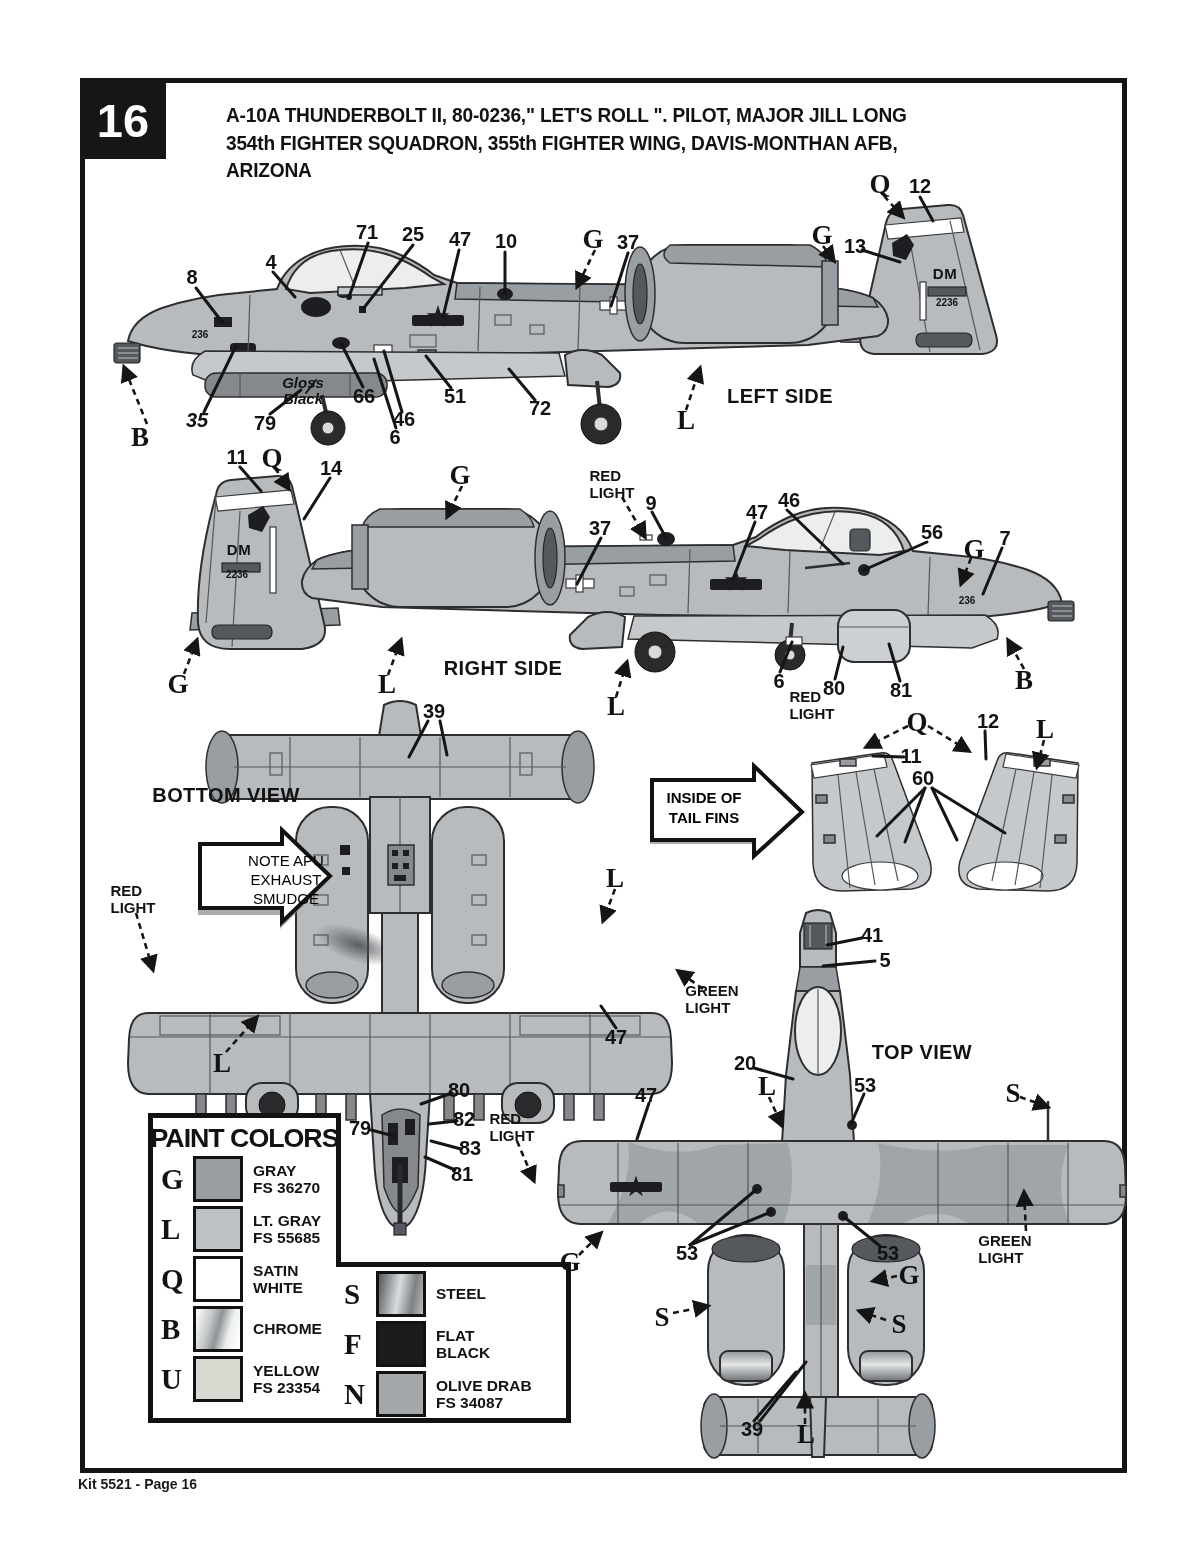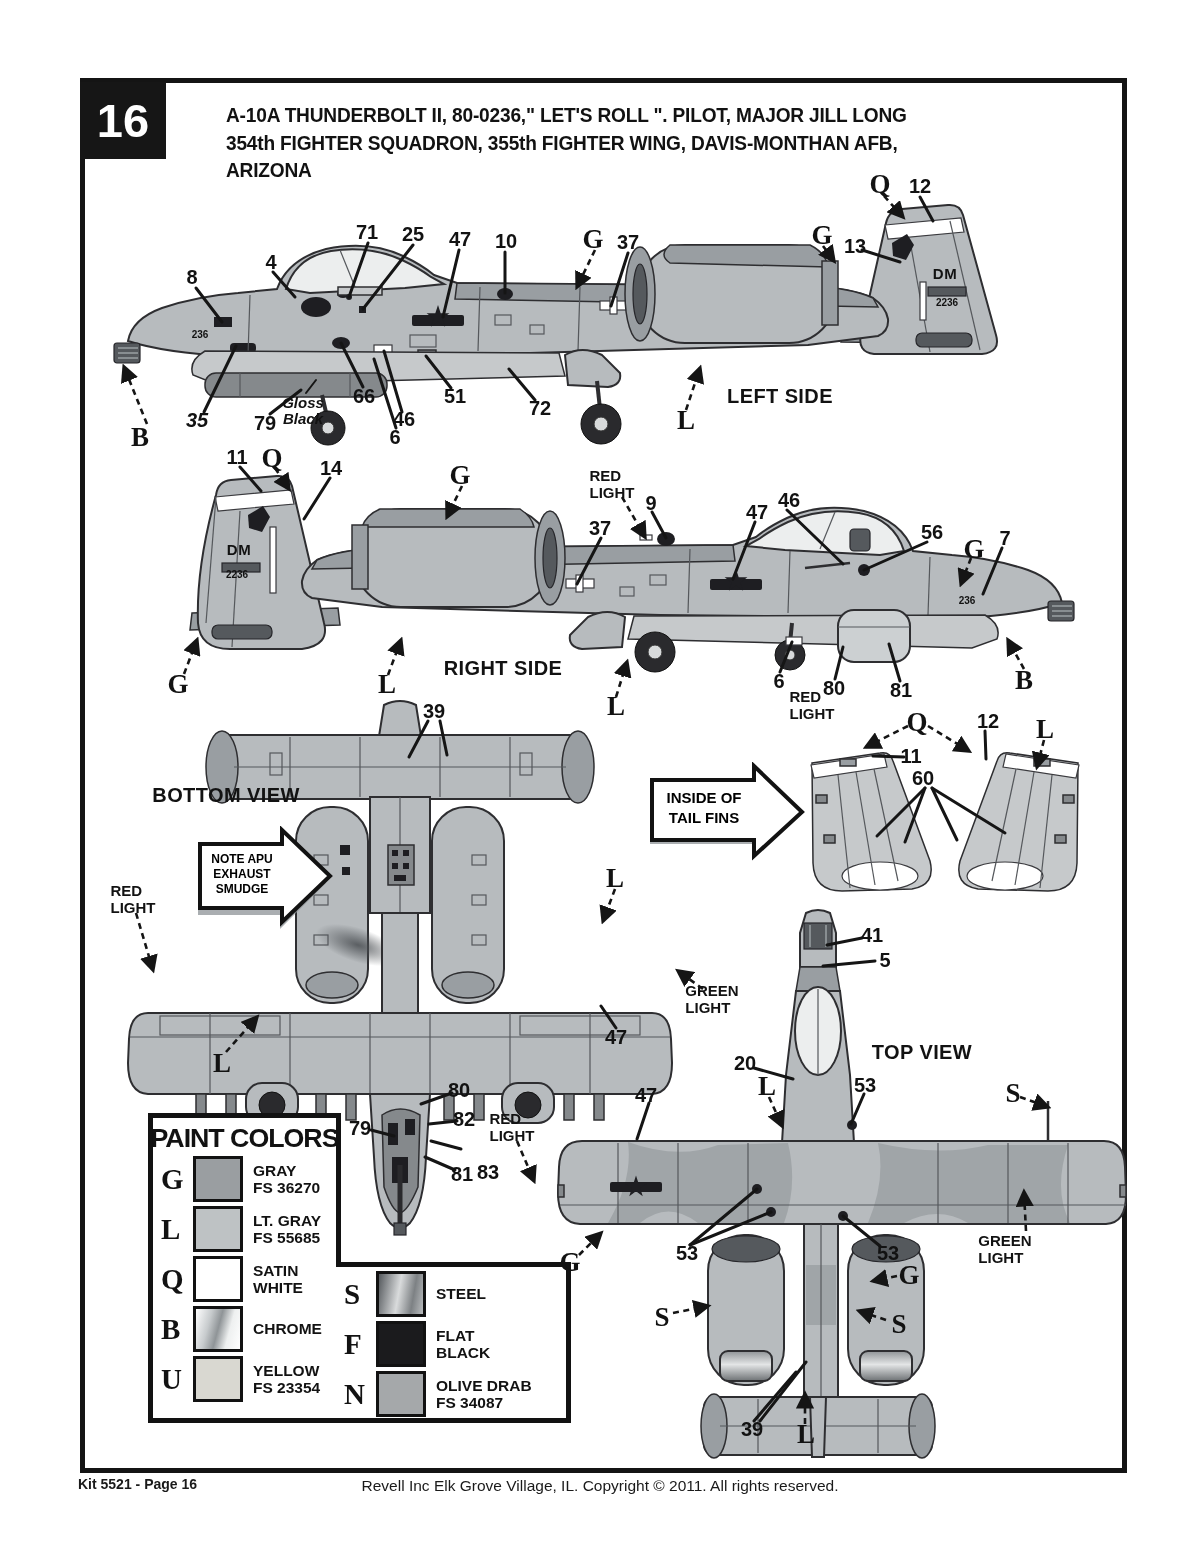--- a/index.html
+++ b/index.html
@@ -31,21 +31,21 @@
   .f-ink{fill:#1e1e22;stroke:none;}
   .f-white{fill:#fff;stroke:#3a3a3e;stroke-width:1.2;}
   .f-glass{fill:#eceeee;stroke:#2e2e31;stroke-width:2;}
   .f-tire{fill:#2a2a2d;stroke:#111;stroke-width:1;}
   .f-hub{fill:#d8dadb;stroke:#333;stroke-width:1;}
   .pl{stroke:#55585c;stroke-width:1.2;fill:none;}
   .plw{stroke:#9aa0a3;stroke-width:1.5;}
   .pl-r{fill:none;stroke:#55585c;stroke-width:1.2;}
   .strut{stroke:#2e2e31;stroke-width:4;}
   .strut2{stroke:#2e2e31;stroke-width:2.5;}
-  .note-box-text{position:absolute;font-weight:bold;font-size:12px;line-height:1.25;text-align:center;white-space:pre-line;z-index:5;}
+  .note-box-text{position:absolute;font-weight:normal;font-size:15px;line-height:1.25;text-align:center;white-space:pre-line;z-index:5;margin-left:44px;}
   .note-box-text2{position:absolute;font-weight:bold;font-size:15px;line-height:1.3;text-align:center;white-space:pre-line;z-index:5;}
   .paint-box{position:absolute;background:#fff;border:5px solid #121212;z-index:4;}
   #paint-title{text-align:center;font-weight:bold;font-size:26px;letter-spacing:-1px;margin-top:5px;transform:scaleX(1.03);color:#121212;}
   .prow{display:flex;align-items:center;height:50px;padding:0 4px 0 8px;}
   .pcode{font-family:"Liberation Serif",serif;font-weight:bold;font-size:29px;width:32px;flex:none;color:#121212;}
   .pswatch{width:44px;height:40px;border:3px solid #121212;margin-right:10px;flex:none;}
   .ptext{font-weight:bold;font-size:15.5px;line-height:1.12;white-space:pre-line;color:#121212;}
   #footer-left{left:78px;top:1476px;font-weight:bold;font-size:14px;color:#1a1a1a;}
   #footer-center{left:0;right:0;top:1477px;text-align:center;font-size:15.5px;color:#1a1a1a;}
 </style>
@@ -493,21 +493,21 @@
       <div class="lbl num" style="left: 506px; top: 241px;">10</div>
       <div class="lbl code" style="left: 593px; top: 239px;">G</div>
       <div class="lbl num" style="left: 628px; top: 242px;">37</div>
       <div class="lbl code" style="left: 822px; top: 235px;">G</div>
       <div class="lbl num" style="left: 855px; top: 246px;">13</div>
       <div class="lbl code" style="left: 880px; top: 184px;">Q</div>
       <div class="lbl num" style="left: 920px; top: 186px;">12</div>
       <div class="lbl code" style="left: 140px; top: 437px;">B</div>
       <div class="lbl num" style="left: 197px; top: 420px; font-style: italic;">35</div>
       <div class="lbl num" style="left: 265px; top: 423px;">79</div>
-      <div class="lbl italic" style="left: 303px; top: 411px;">Gloss
+      <div class="lbl italic" style="left: 303px; top: 391px;">Gloss
 Black</div>
       <div class="lbl num" style="left: 364px; top: 396px;">66</div>
       <div class="lbl num" style="left: 404px; top: 419px;">46</div>
       <div class="lbl num" style="left: 395px; top: 437px;">6</div>
       <div class="lbl num" style="left: 455px; top: 396px;">51</div>
       <div class="lbl num" style="left: 540px; top: 408px;">72</div>
       <div class="lbl code" style="left: 686px; top: 420px;">L</div>
       <div class="lbl caption" style="left: 780px; top: 396px;">LEFT SIDE</div>
       <div class="lbl num" style="left: 237px; top: 457px;">11</div>
       <div class="lbl code" style="left: 272px; top: 458px;">Q</div>
@@ -537,21 +537,21 @@
       <div class="lbl note" style="left: 133px; top: 900px;">RED
 LIGHT</div>
       <div class="lbl code" style="left: 222px; top: 1063px;">L</div>
       <div class="lbl code" style="left: 615px; top: 878px;">L</div>
       <div class="lbl note" style="left: 712px; top: 1000px;">GREEN
 LIGHT</div>
       <div class="lbl num" style="left: 616px; top: 1037px;">47</div>
       <div class="lbl num" style="left: 459px; top: 1090px;">80</div>
       <div class="lbl num" style="left: 464px; top: 1119px;">82</div>
       <div class="lbl num" style="left: 360px; top: 1128px;">79</div>
-      <div class="lbl num" style="left: 488px; top: 1148px; margin-top: 24px;">83</div>
+      <div class="lbl num" style="left: 470px; top: 1148px;">83</div>
       <div class="lbl num" style="left: 462px; top: 1174px;">81</div>
       <div class="lbl code" style="left: 917px; top: 722px;">Q</div>
       <div class="lbl num" style="left: 988px; top: 721px;">12</div>
       <div class="lbl code" style="left: 1045px; top: 729px;">L</div>
       <div class="lbl num" style="left: 911px; top: 756px;">11</div>
       <div class="lbl num" style="left: 923px; top: 778px;">60</div>
       <div class="lbl num" style="left: 872px; top: 935px;">41</div>
       <div class="lbl num" style="left: 885px; top: 960px;">5</div>
       <div class="lbl caption" style="left: 922px; top: 1052px;">TOP VIEW</div>
       <div class="lbl num" style="left: 745px; top: 1063px;">20</div>
@@ -573,15 +573,14 @@
       <div class="lbl code" style="left: 806px; top: 1434px;">L</div>
       <div class="lbl mark" style="left: 945px; top: 273px;">DM</div>
       <div class="lbl mark2" style="left: 947px; top: 302px;">2236</div>
       <div class="lbl mark2" style="left: 200px; top: 334px;">236</div>
       <div class="lbl mark" style="left: 239px; top: 549px;">DM</div>
       <div class="lbl mark2" style="left: 237px; top: 574px;">2236</div>
       <div class="lbl mark2" style="left: 967px; top: 600px;">236</div>
     </div>
 
   <div class="abs" id="footer-left">Kit 5521 - Page 16</div>
-  <div class="abs" id="footer-center">Revell Inc Elk Grove Village, IL. Copyright © 2011.  All rights reserved.</div>
 
 </div>
 
 </body></html>

